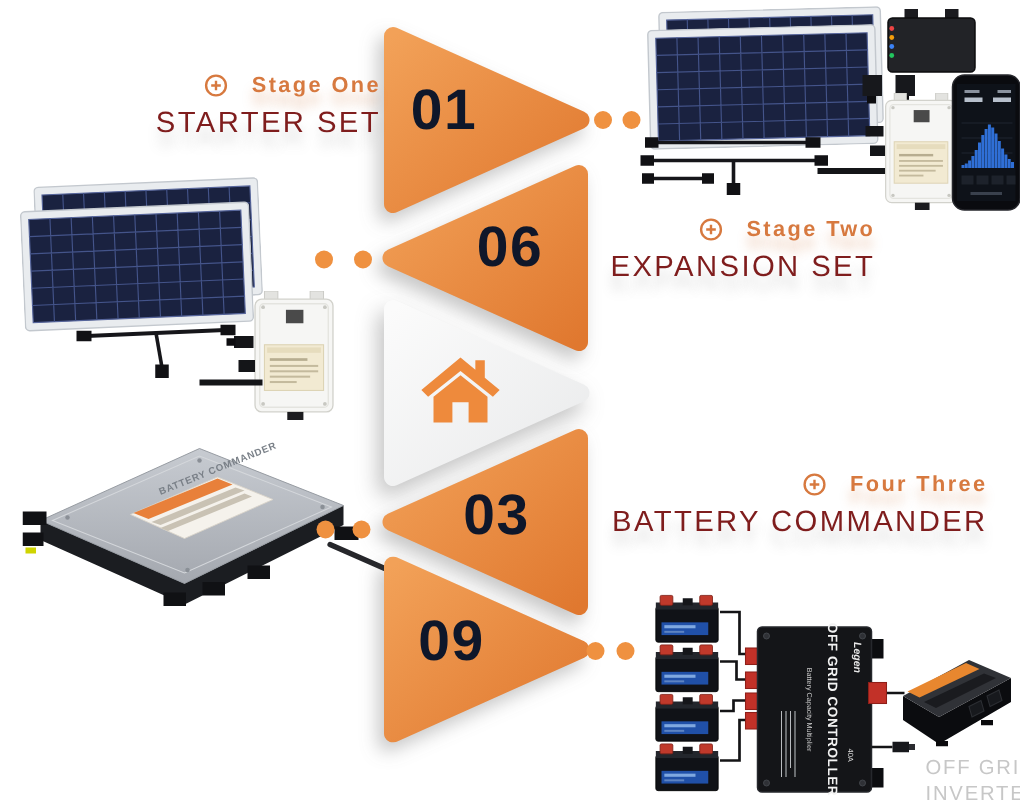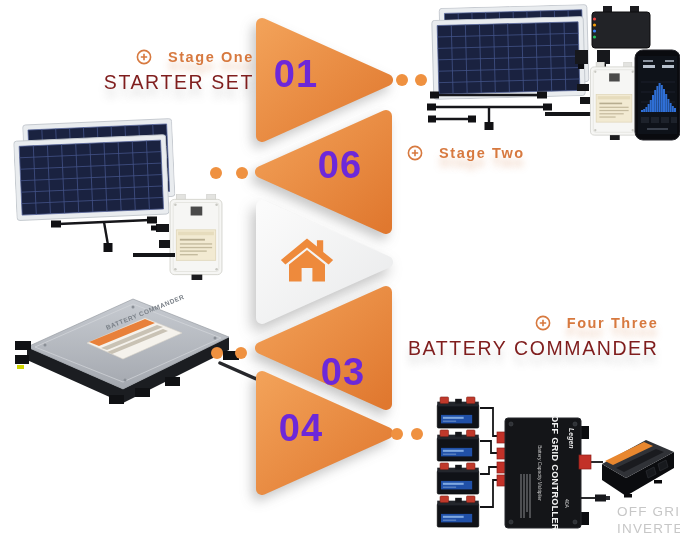--- a/index.html
+++ b/index.html
@@ -13,21 +13,21 @@
   .stage-block.right-side{text-align:left;display:flex;flex-direction:column;align-items:flex-end;}
   .stage-row{display:flex;align-items:center;gap:16px;
              font-size:14.5px;font-weight:bold;letter-spacing:1.6px;color:#D7793F;
              text-shadow:0 9px 7px rgba(214,131,80,0.38);white-space:nowrap;}
   .stage-title{margin-top:6px;font-size:19.5px;letter-spacing:1.6px;color:#7f1d1d;
                text-shadow:0 9px 7px rgba(140,140,140,0.30);white-space:nowrap;}
 
   
   .tri{position:absolute;width:140px;height:124px;filter:drop-shadow(-4px 6px 6px rgba(70,70,70,0.30));}
   .tri-num{position:absolute;width:72px;text-align:center;font-size:38px;font-weight:bold;
-           color:#6d28d9;line-height:46px;letter-spacing:1px;}
+           color:#0f172a;line-height:46px;letter-spacing:1px;}
 
   .dot{position:absolute;width:12px;height:12px;border-radius:50%;background:#EF9140;}
 
   .product{position:absolute;}
   .hidden-defs{position:absolute;width:0;height:0;}
 </style>
 </head>
 <body>
 
 <div class="canvas">
@@ -278,22 +278,22 @@
     <polygon points="8,6 133,62 8,118" fill="url(#gradOrange)" stroke="url(#gradOrange)" stroke-width="12" stroke-linejoin="round"></polygon>
   </svg>
 
   <svg class="abs" style="left:280px;top:234px;" width="54" height="52" viewBox="0 0 60 56">
     <path d="M1 28 L30 4 L41 13 L41 6 L48 6 L48 19 L59 28 L54 33 L30 14 L6 33 Z" fill="#EE8A3C"></path>
     <path d="M10 33 L30 17 L50 33 L50 52 L36 52 L36 37 L24 37 L24 52 L10 52 Z" fill="#EE8A3C"></path>
   </svg>
 
   <div class="tri-num" style="left:260px;top:51px;">01</div>
   <div class="tri-num" style="left:304px;top:142px;">06</div>
-  <div class="tri-num" style="left:307px;top:321px;margin-top:28px;">03</div>
-  <div class="tri-num" style="left:265px;top:405px;">04</div>
+  <div class="tri-num" style="left:295px;top:321px;">03</div>
+  <div class="tri-num" style="left:265px;top:405px;">09</div>
 
   <div>
     <span class="dot" style="left:396px;top:74px;"></span>
       <span class="dot" style="left:415px;top:74px;"></span>
   </div>
   <div>
     <span class="dot" style="left:210px;top:167px;"></span>
       <span class="dot" style="left:236px;top:167px;"></span>
   </div>
   <div>
@@ -317,20 +317,21 @@
   </div>
 
   <div class="stage-block right-side" style="top:145px;left:407px;">
     <div class="stage-row">
       <svg width="16" height="16" viewBox="0 0 16 16">
         <circle cx="8" cy="8" r="6.6" fill="none" stroke="#D7793F" stroke-width="1.6"></circle>
         <path d="M8 4.8 V11.2 M4.8 8 H11.2" stroke="#D7793F" stroke-width="1.6"></path>
       </svg>
       <span>Stage Two</span>
     </div>
+    <div class="stage-title">EXPANSION SET</div>
   </div>
 
   <div class="stage-block right-side" style="top:315px;left:408px;">
     <div class="stage-row">
       <svg width="16" height="16" viewBox="0 0 16 16">
         <circle cx="8" cy="8" r="6.6" fill="none" stroke="#D7793F" stroke-width="1.6"></circle>
         <path d="M8 4.8 V11.2 M4.8 8 H11.2" stroke="#D7793F" stroke-width="1.6"></path>
       </svg>
       <span>Four Three</span>
     </div>

